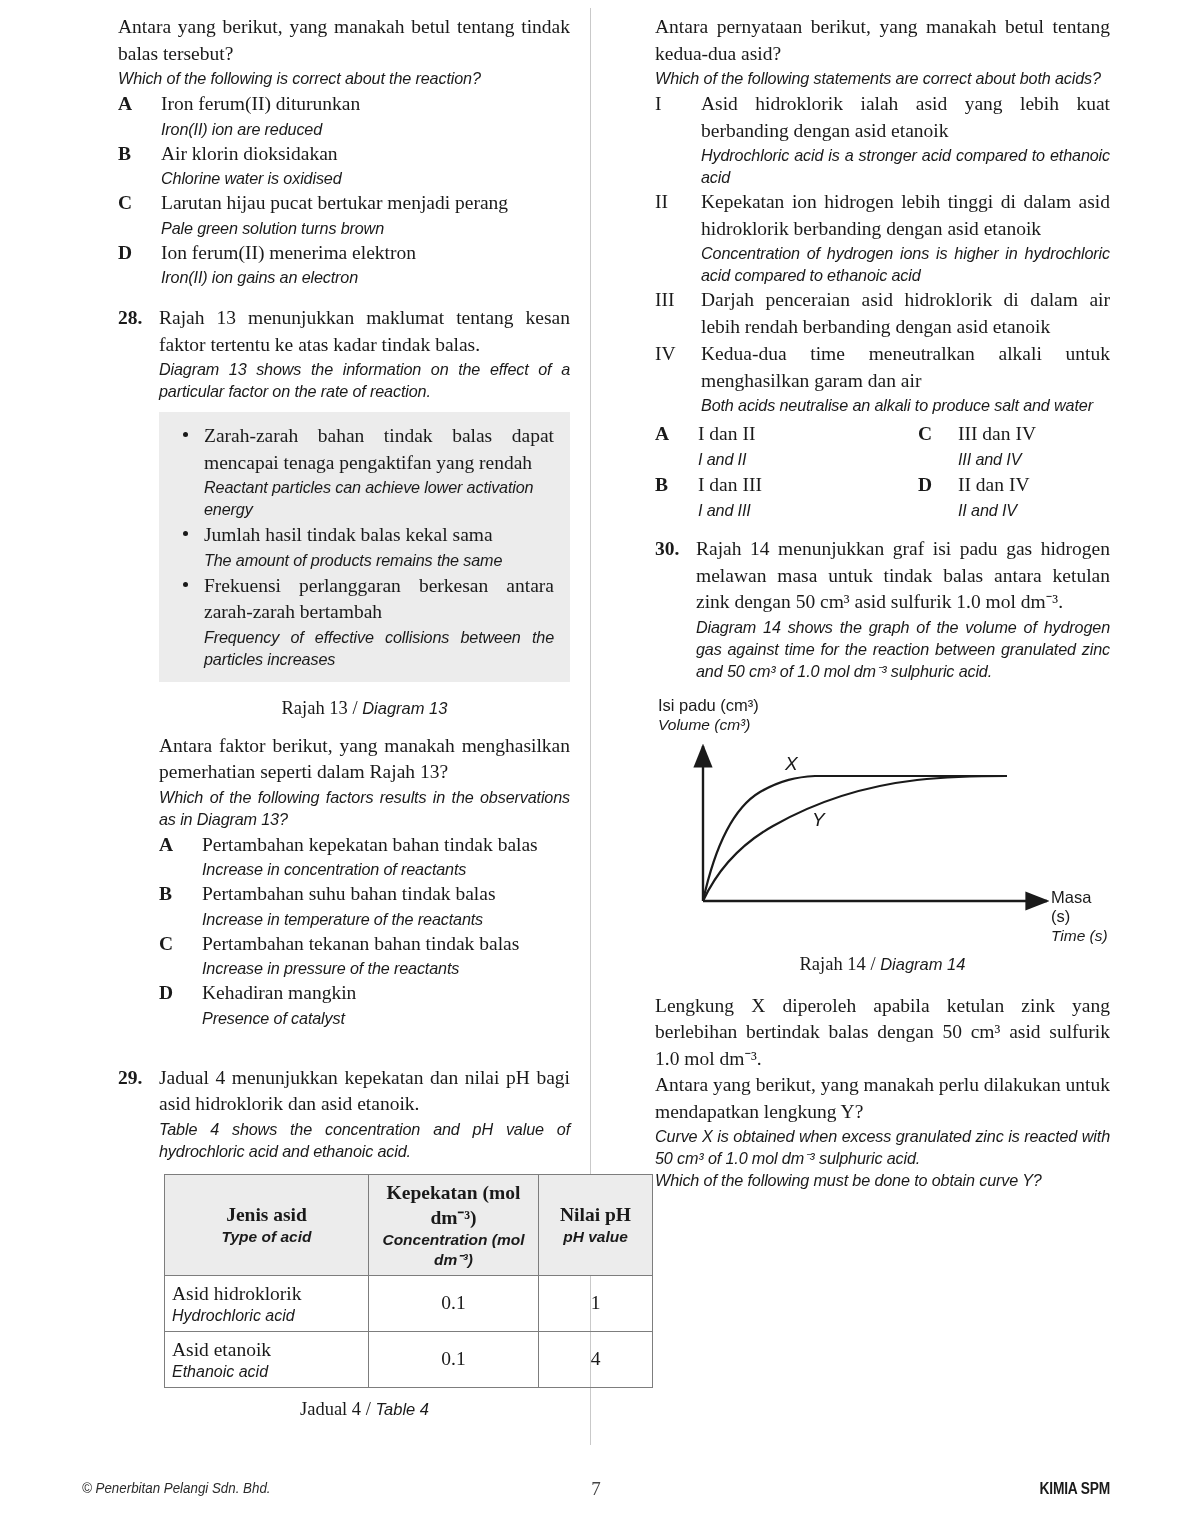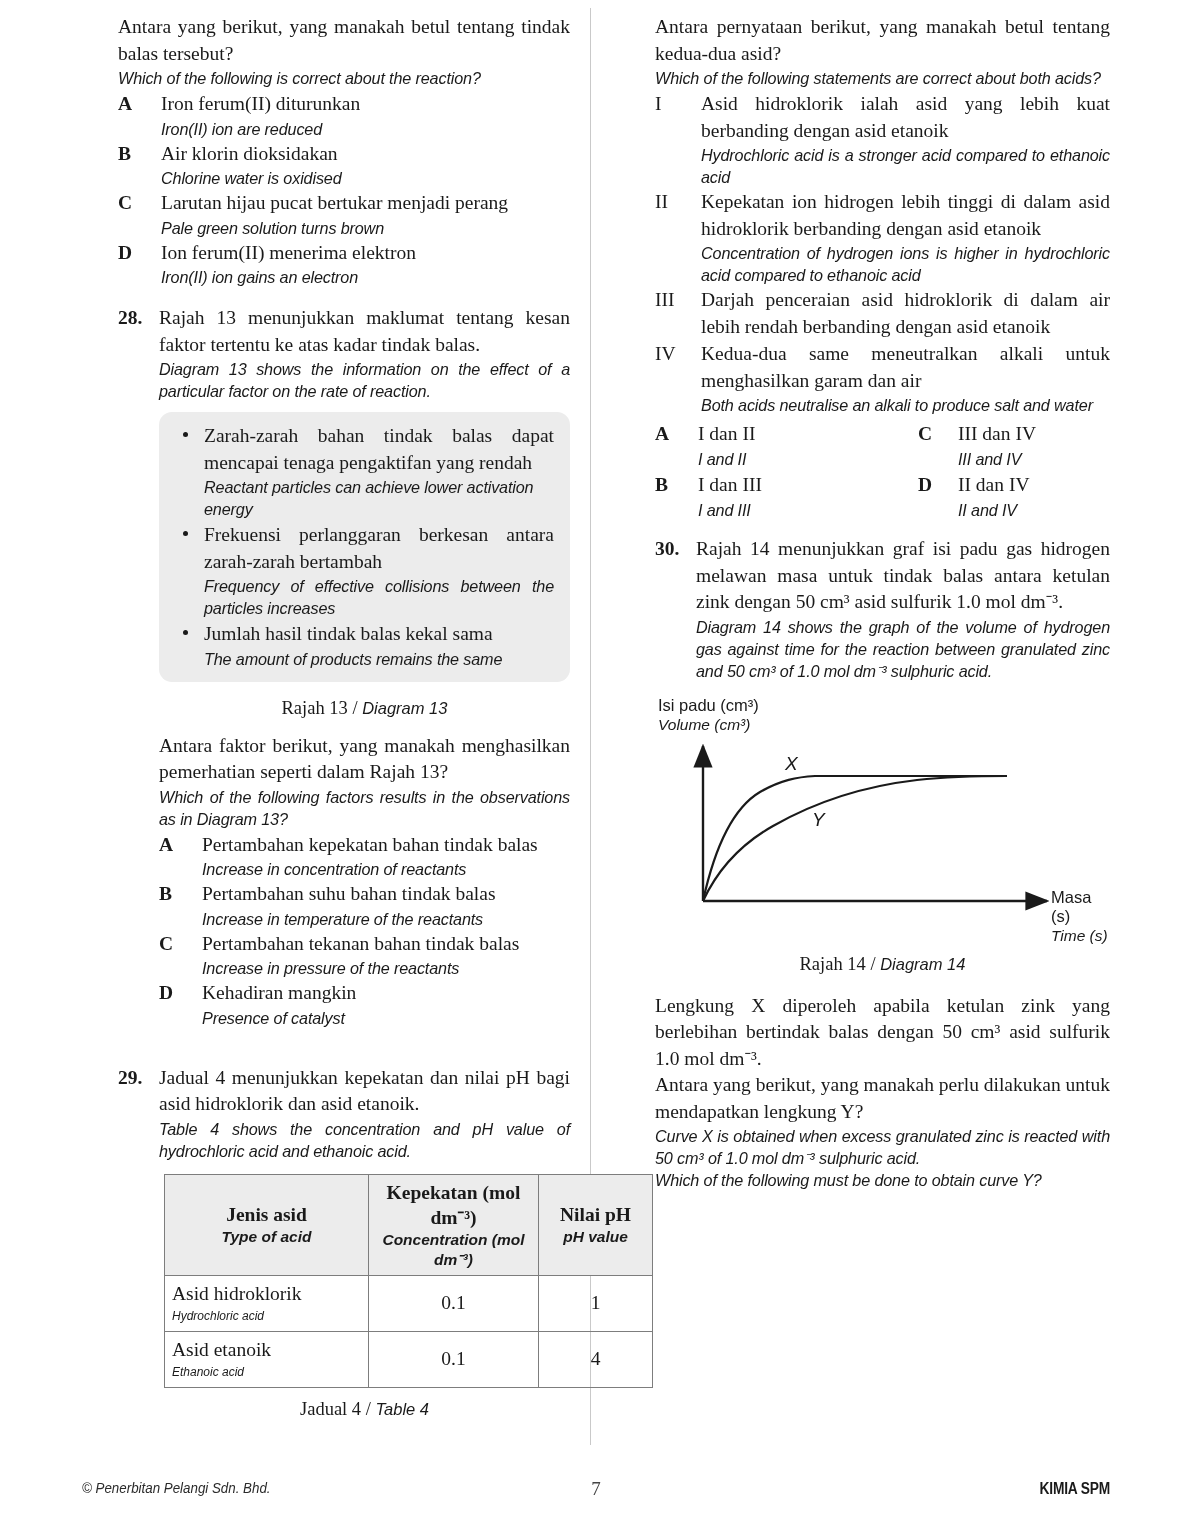--- a/index.html
+++ b/index.html
@@ -96,21 +96,20 @@
 
   
   .optlist { margin-top: 2px; }
   .optlist .opt { padding-left: 43px; }
 
   
   .graybox {
     background: #ececec;
     margin-top: 10px;
     padding: 11px 16px 12px 16px;
-    border-radius: 13px;
   }
   .bullet-row {
     position: relative;
     padding-left: 29px;
     margin-bottom: 2px;
   }
   .bullet-row:last-child { margin-bottom: 0; }
   .bullet-dot {
     position: absolute;
     left: 8px;
@@ -166,21 +165,21 @@
   }
   .cell-my {
     font-family: "Liberation Serif", serif;
     font-size: 19.5px;
     line-height: 25px;
     display: block;
   }
   .cell-en {
     font-family: "Liberation Sans", sans-serif;
     font-style: italic;
-    font-size: 12px;
+    font-size: 16px;
     line-height: 20px;
     display: block;
   }
   td.numcell {
     text-align: center;
     font-family: "Liberation Serif", serif;
     font-size: 19.5px;
   }
   .colw1 { width: 189px; }
   .colw2 { width: 155px; }
@@ -285,27 +284,27 @@
       <p class="en">Diagram 13 shows the information on the effect of a particular factor on the rate of reaction.</p>
 
       <div class="graybox">
         <div class="bullet-row">
           <span class="bullet-dot"></span>
           <p class="my">Zarah-zarah bahan tindak balas dapat mencapai tenaga pengaktifan yang rendah</p>
           <p class="en nojust">Reactant particles can achieve lower activation energy</p>
         </div>
         <div class="bullet-row">
           <span class="bullet-dot"></span>
+          <p class="my nojust">Jumlah hasil tindak balas kekal sama</p>
+          <p class="en nojust">The amount of products remains the same</p>
+        </div>
+        <div class="bullet-row">
+          <span class="bullet-dot"></span>
           <p class="my">Frekuensi perlanggaran berkesan antara zarah-zarah bertambah</p>
           <p class="en">Frequency of effective collisions between the particles increases</p>
-        </div>
-        <div class="bullet-row">
-          <span class="bullet-dot"></span>
-          <p class="my nojust">Jumlah hasil tindak balas kekal sama</p>
-          <p class="en nojust">The amount of products remains the same</p>
         </div>
       </div>
 
       <div class="caption">
         <span>Rajah 13 / </span><i>Diagram 13</i>
       </div>
 
       <p class="my" style="margin-top:14px;">Antara faktor berikut, yang manakah menghasilkan pemerhatian seperti dalam Rajah 13?</p>
       <p class="en">Which of the following factors results in the observations as in Diagram 13?</p>
 
@@ -398,21 +397,21 @@
           <span class="optlab roman">II</span>
           <p class="my">Kepekatan ion hidrogen lebih tinggi di dalam asid hidroklorik berbanding dengan asid etanoik</p>
           <p class="en">Concentration of hydrogen ions is higher in hydrochloric acid compared to ethanoic acid</p>
         </div>
         <div class="opt" style="padding-left:46px;">
           <span class="optlab roman">III</span>
           <p class="my">Darjah penceraian asid hidroklorik di dalam air lebih rendah berbanding dengan asid etanoik</p>
         </div>
         <div class="opt" style="padding-left:46px;">
           <span class="optlab roman">IV</span>
-          <p class="my">Kedua-dua same meneutralkan alkali untuk menghasilkan garam dan air</p>
+          <p class="my">Kedua-dua time meneutralkan alkali untuk menghasilkan garam dan air</p>
           <p class="en">Both acids neutralise an alkali to produce salt and water</p>
         </div>
       </div>
 
       <div style="position:relative; margin-top:4px; height:106px;">
         <div class="opt" style="position:absolute; left:0; top:0; width:230px; padding-left:43px;">
           <span class="optlab">A</span>
           <p class="my nojust">I dan II</p>
           <p class="en nojust">I and II</p>
         </div>

